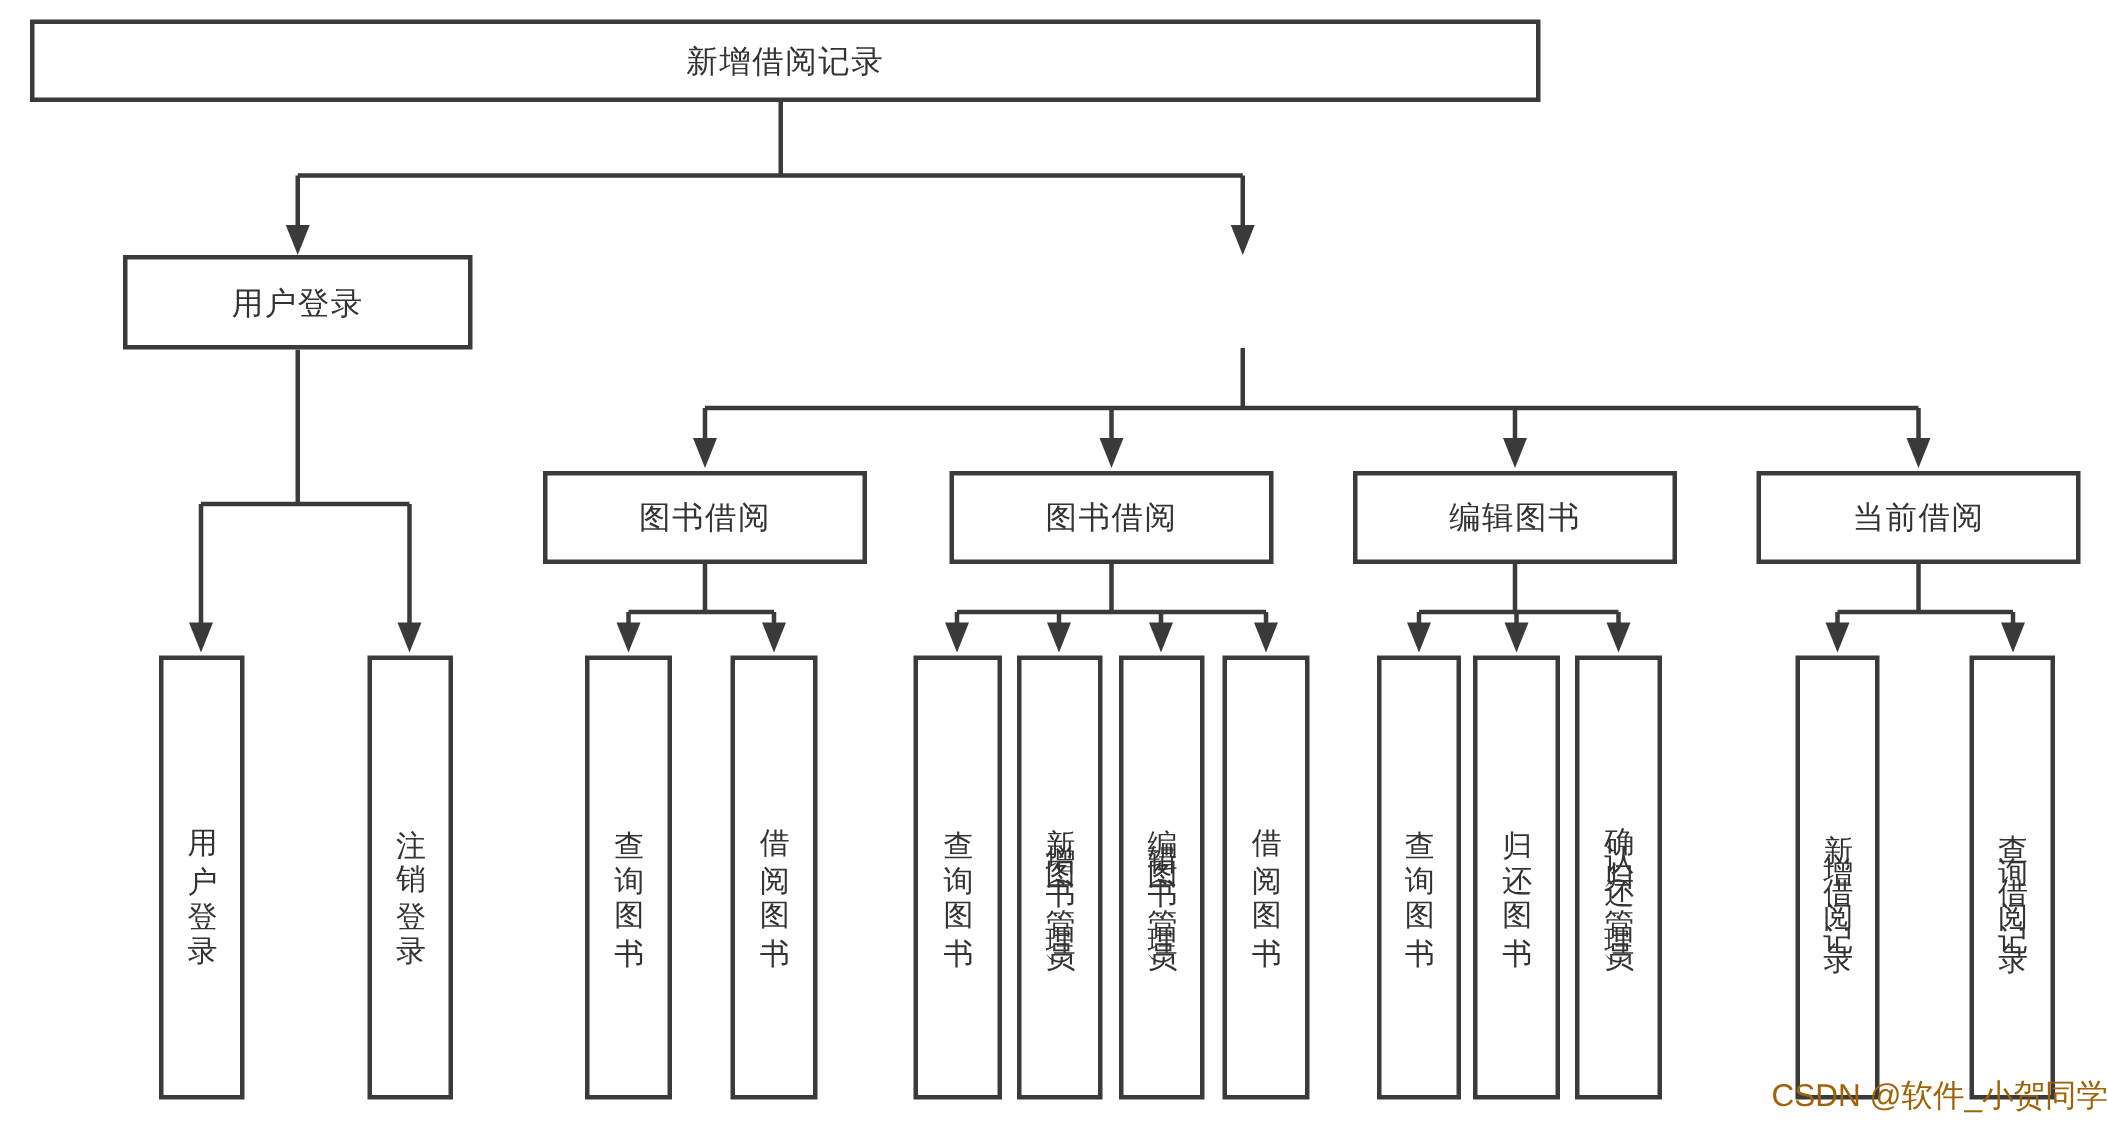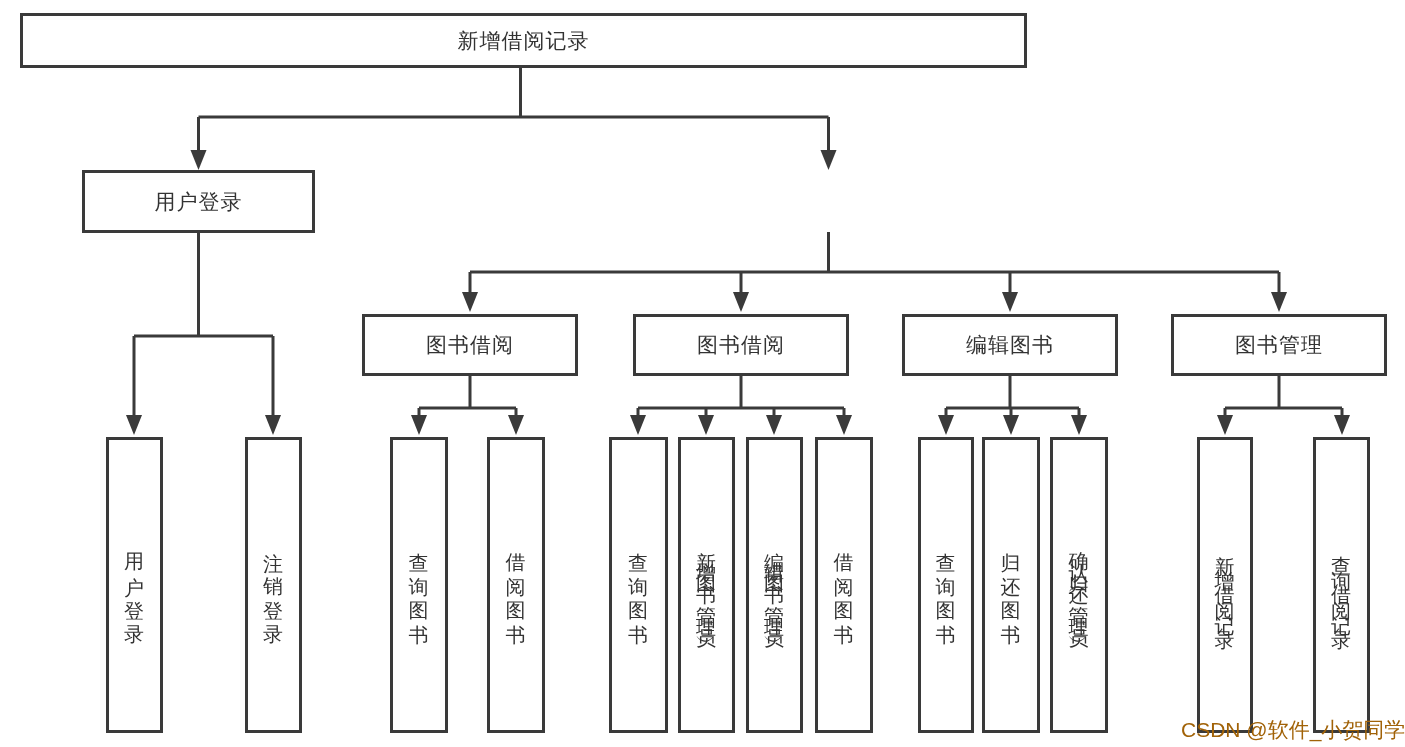--- a/index.html
+++ b/index.html
@@ -113,21 +113,21 @@
     <polygon points="1334,415 1350,415 1342,435"></polygon>
   </svg>
 
   <div class="hbox" style="left:20px; top:13px; width:1007px; height:55px;">新增借阅记录</div>
 
   <div class="hbox" style="left:82px; top:170px; width:233px; height:63px;">用户登录</div>
 
   <div class="hbox" style="left:362px; top:314px; width:216px; height:62px;">图书借阅</div>
   <div class="hbox" style="left:633px; top:314px; width:216px; height:62px;">图书借阅</div>
   <div class="hbox" style="left:902px; top:314px; width:216px; height:62px;">编辑图书</div>
-  <div class="hbox" style="left:1171px; top:314px; width:216px; height:62px;">图书管理</div>
+  <div class="hbox" style="left:1171px; top:314px; width:216px; height:62px;">当前借阅</div>
 
   <div class="vbox" style="left:106px; width:57px;">
     <span class="vlabel len4">用户登录</span>
   </div>
   <div class="vbox" style="left:245px; width:57px;">
     <span class="vlabel len4">注销登录</span>
   </div>
 
   <div class="vbox" style="left:390px; width:58px;">
     <span class="vlabel len4">查询图书</span>

